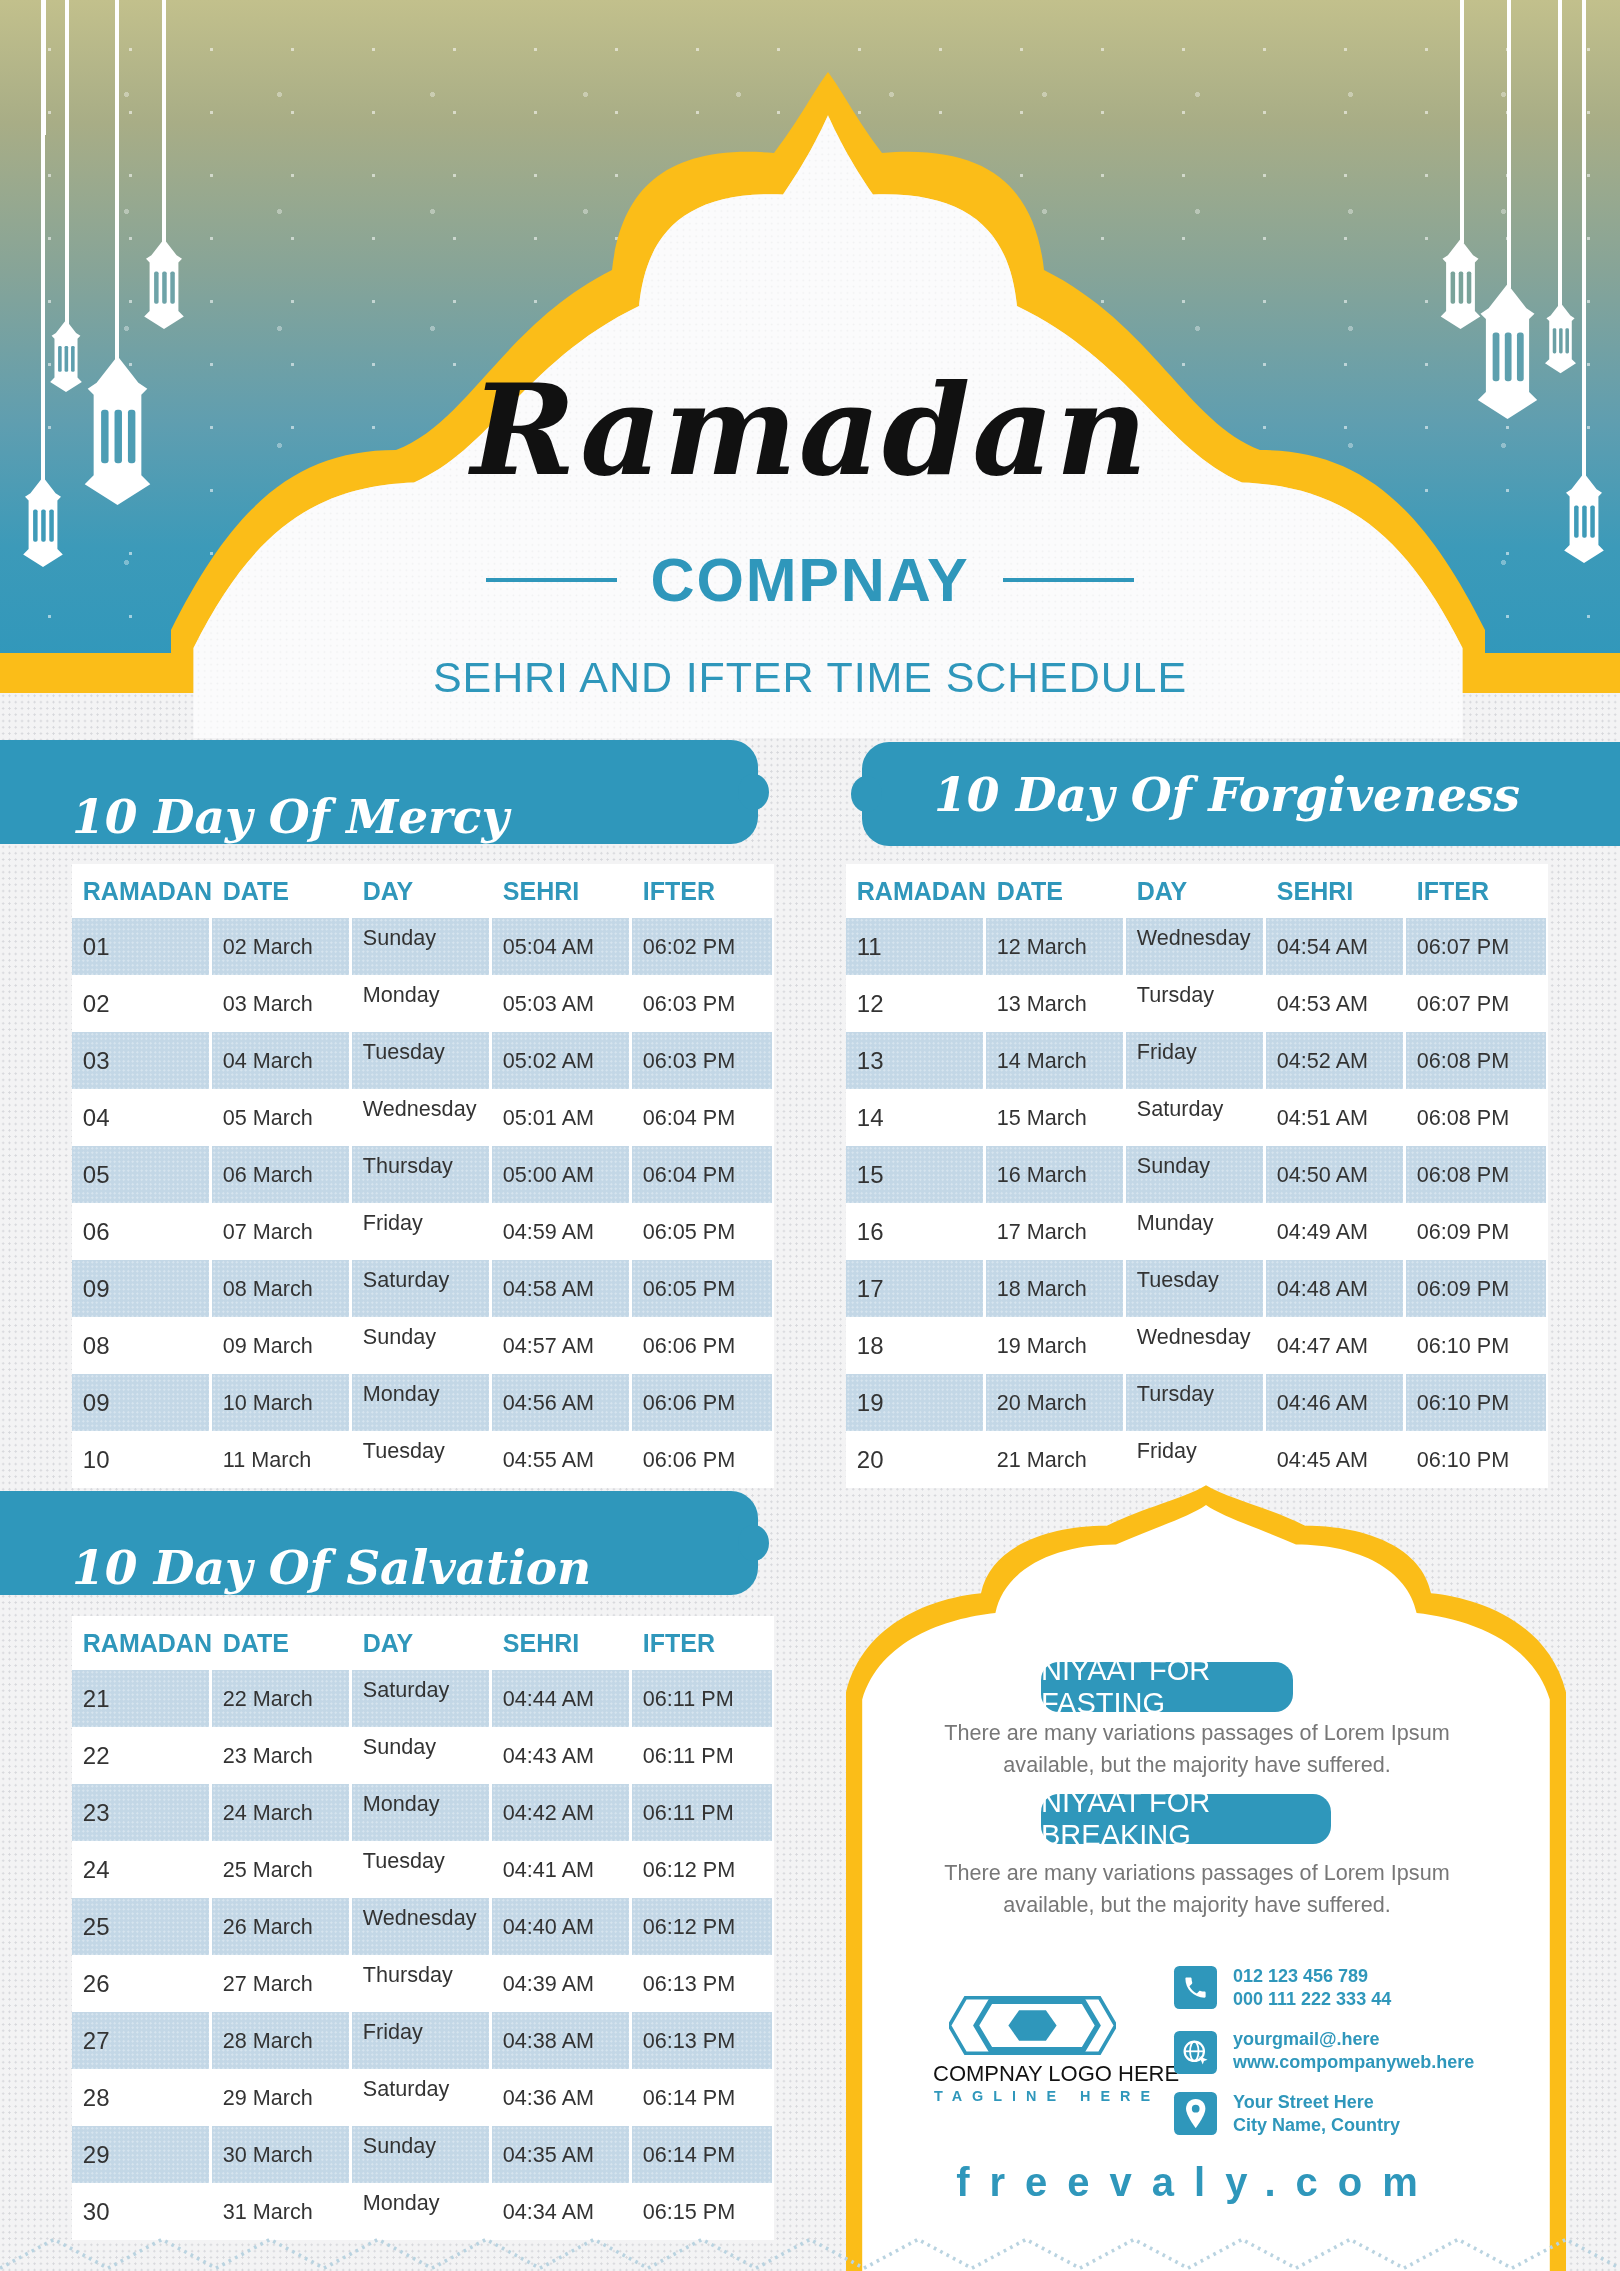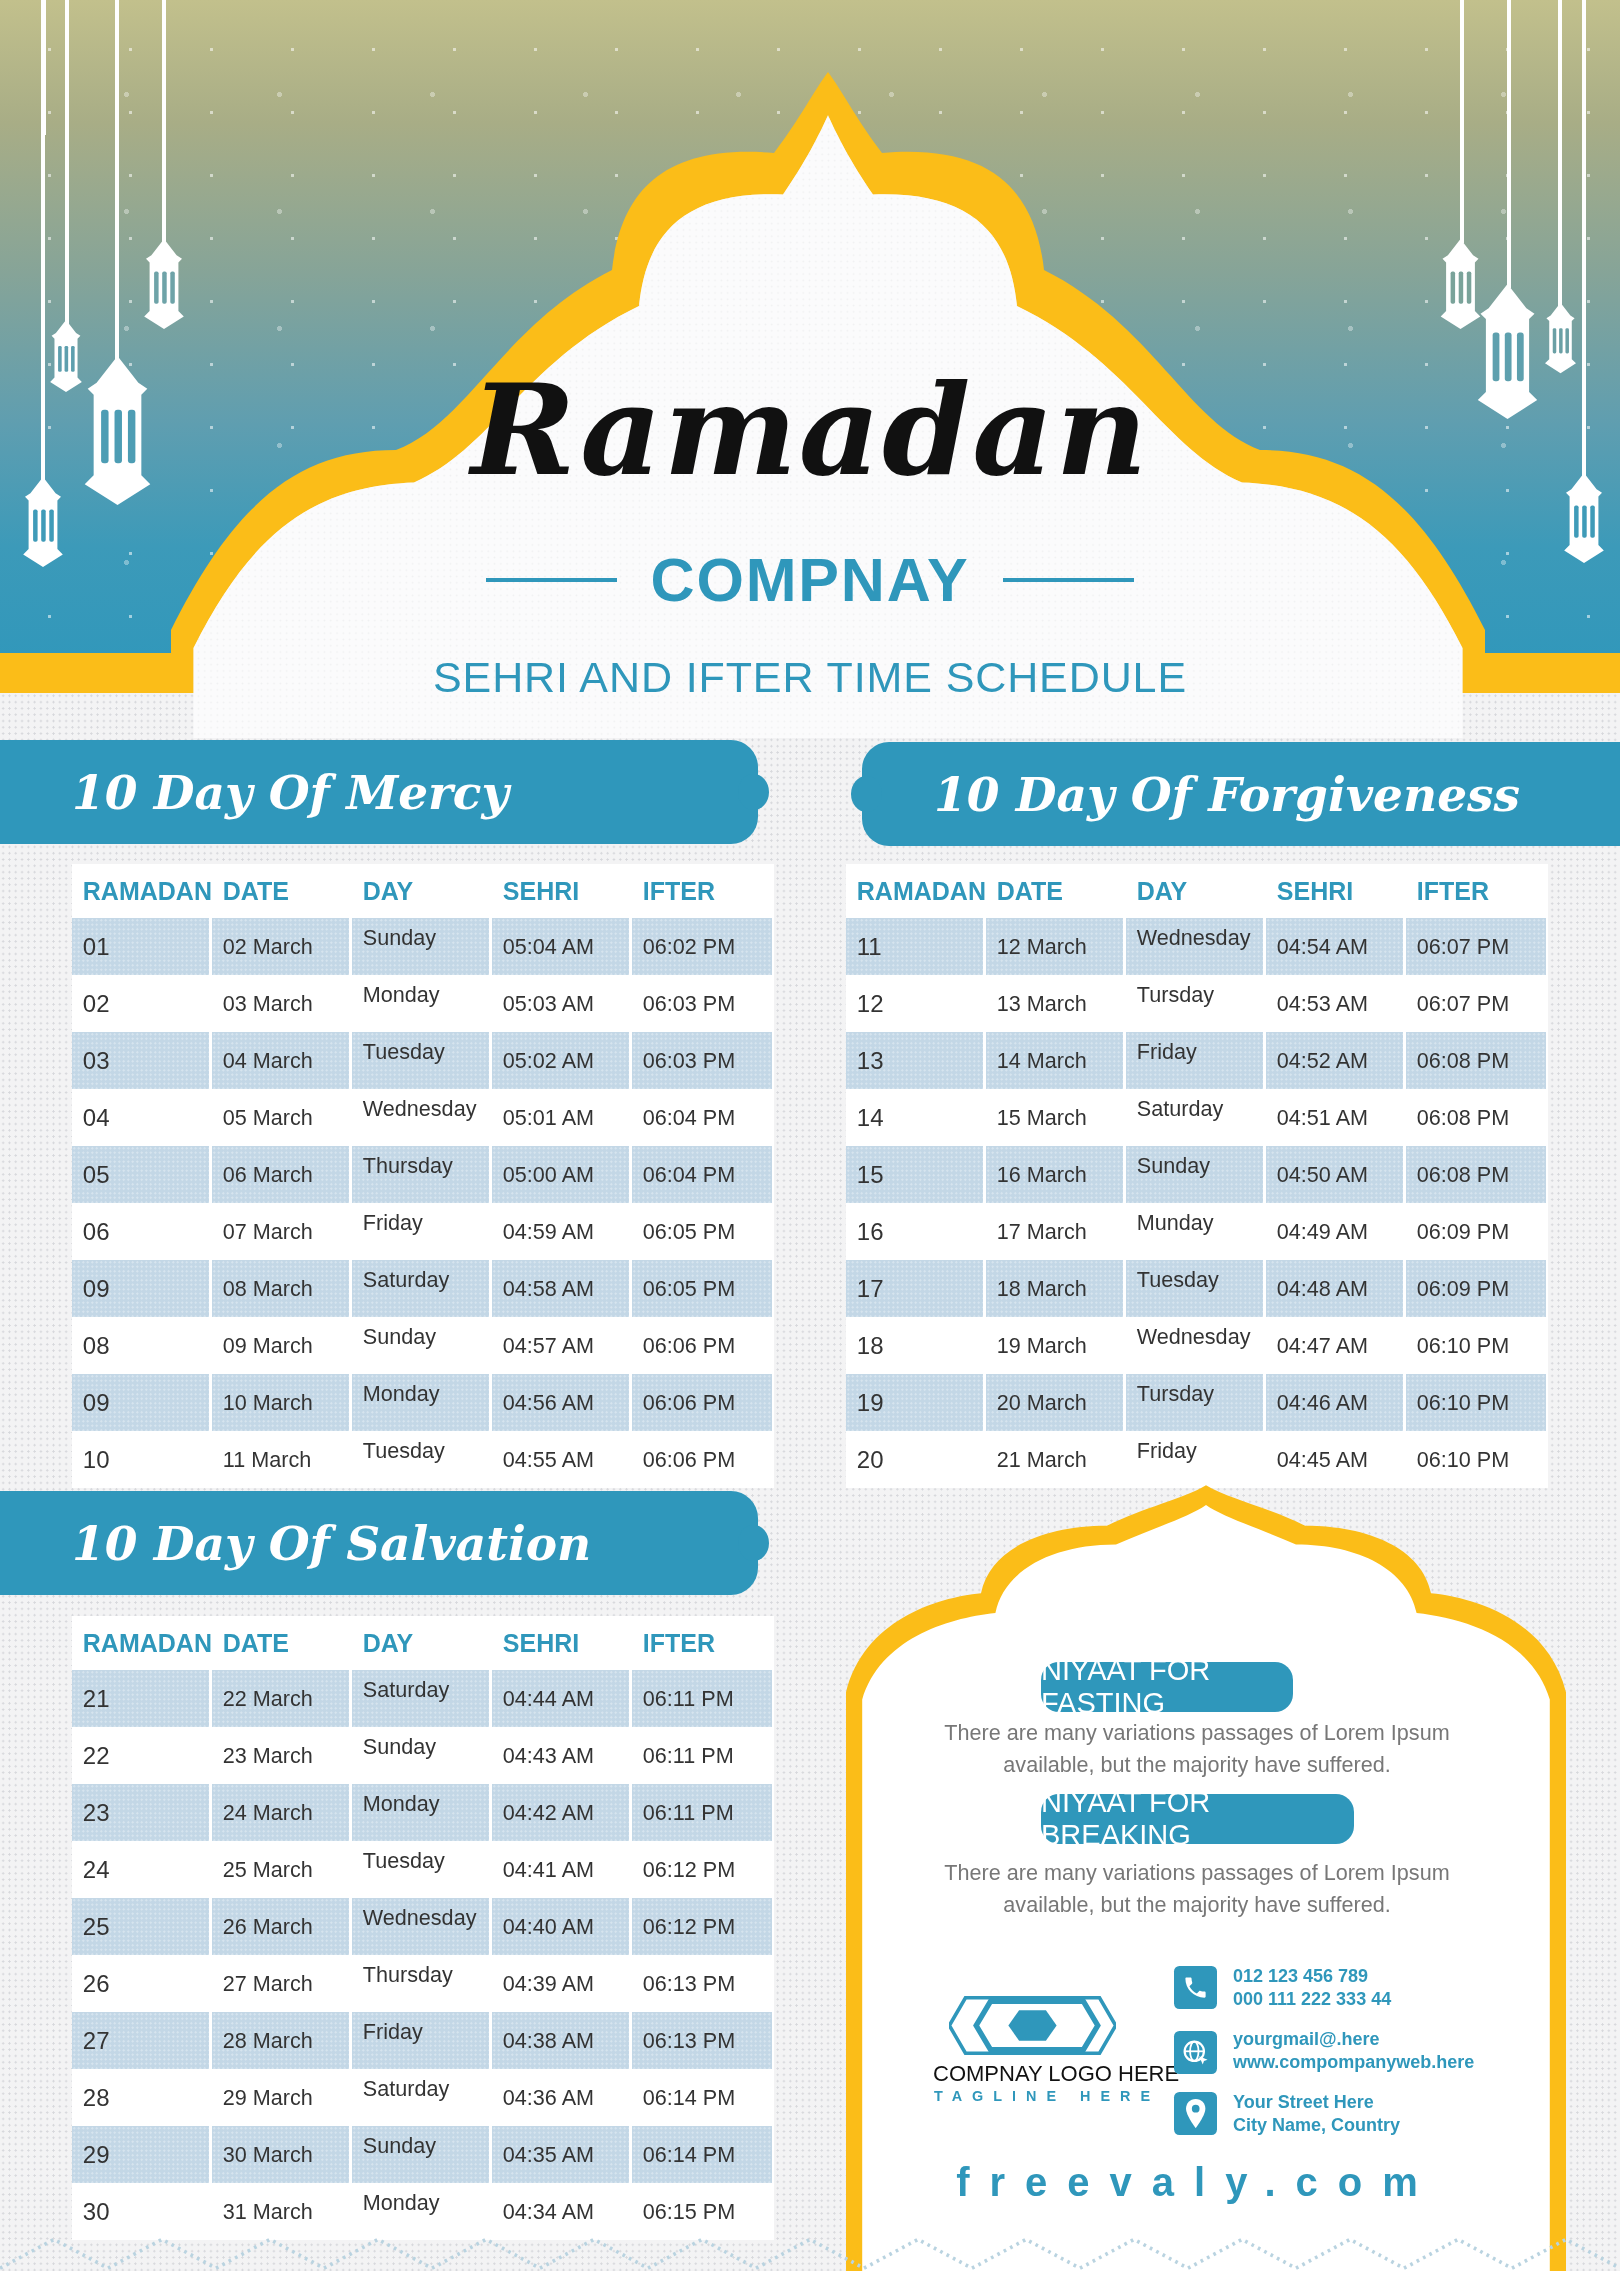--- a/index.html
+++ b/index.html
@@ -49,21 +49,21 @@
 
   
   .banner {
     position: absolute; height: 104px; background: #2f97bb;
     display: flex; align-items: center;
   }
   .banner .btext {
     font-family: "DejaVu Serif", serif; font-style: italic; font-weight: bold;
     font-size: 47px; color: #fff; white-space: nowrap;
   }
-  .banner.left { border-radius: 0 27px 27px 0; }
+  .banner.left { border-radius: 0 27px 27px 0; align-items: flex-end; }
   .banner.right { border-radius: 27px 0 0 27px; }
   .banner .nub {
     position: absolute; top: 34px; width: 31px; height: 36px; background: #2f97bb; border-radius: 50%;
   }
 
   
   .table {
     position: absolute; width: 702px; background: #fff;
   }
   .thead { display: flex; height: 54px; align-items: center; }
@@ -448,21 +448,21 @@
     </div>
 </div>
 
 <svg class="card-svg" width="738" height="787" viewBox="0 0 820 874">
   <path d="M10,874 L10,230 C30,150 110,125 160,120 C170,70 230,45 300,45 C340,25 385,15 410,0 C435,15 480,25 520,45 C590,45 650,70 660,120 C710,125 790,150 810,230 L810,874 Z" fill="#fbbd18"></path>
   <path d="M28,874 L28,238 C48,172 120,148 176,142 C186,94 240,66 310,66 C350,48 390,36 410,22 C430,36 470,48 510,66 C580,66 634,94 644,142 C700,148 772,172 792,238 L792,874 Z" fill="#ffffff"></path>
 </svg>
 
 <div class="pill" style="left:1041px;top:1662px;width:252px;">NIYAAT FOR FASTING</div>
 <div class="card-para" style="top:1717px;">There are many variations passages of Lorem Ipsum available, but the majority have suffered.</div>
-<div class="pill" style="left:1041px;top:1794px;width:313px;">NIYAAT FOR BREAKING</div>
+<div class="pill" style="left:1041px;top:1794px;width:290px;">NIYAAT FOR BREAKING</div>
 <div class="card-para" style="top:1857px;">There are many variations passages of Lorem Ipsum available, but the majority have suffered.</div>
 
 <svg style="position:absolute;left:949px;top:1996px" width="167" height="59" viewBox="0 0 186 66">
   <polygon points="18,2 168,2 186,33 168,64 18,64 0,33" fill="none" stroke="#2f97bb" stroke-width="4"></polygon>
   <polygon points="46,6 150,6 166,33 150,60 46,60 30,33" fill="none" stroke="#2f97bb" stroke-width="6"></polygon>
   <polygon points="78,16 108,16 120,33 108,50 78,50 66,33" fill="#2f97bb"></polygon>
 </svg>
 <div class="logo-name">COMPNAY LOGO HERE</div>
 <div class="logo-tag">TAGLINE HERE</div>
 

